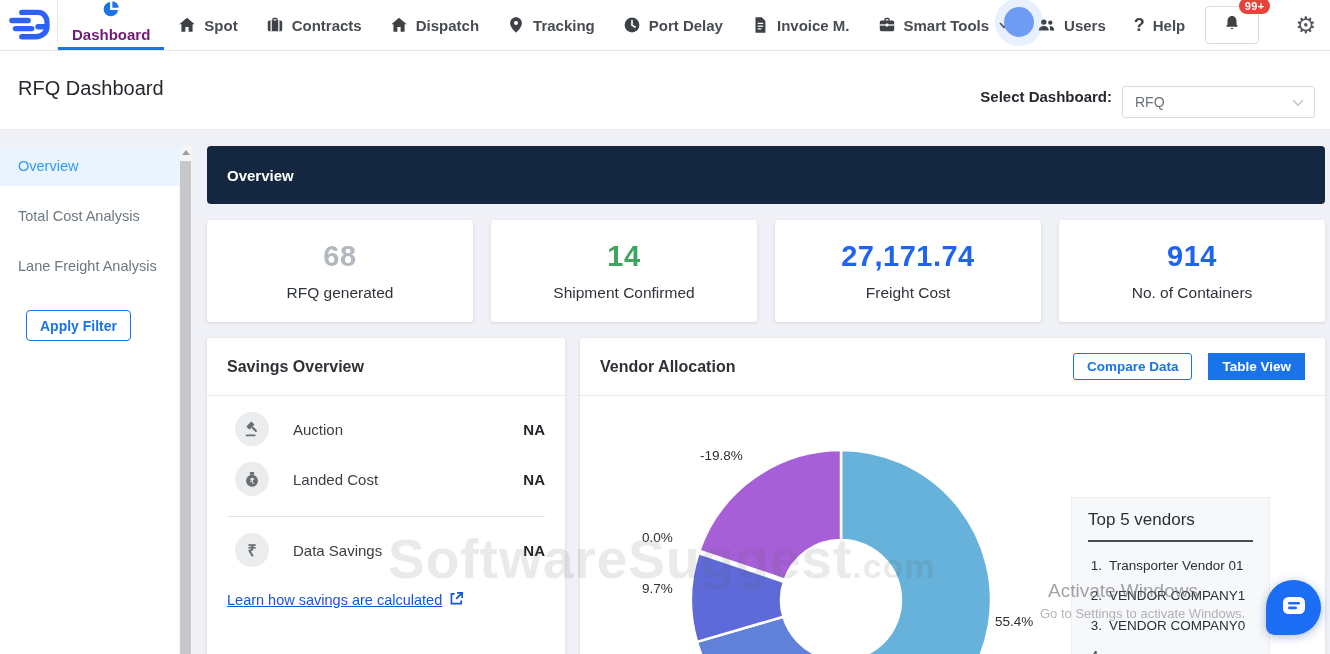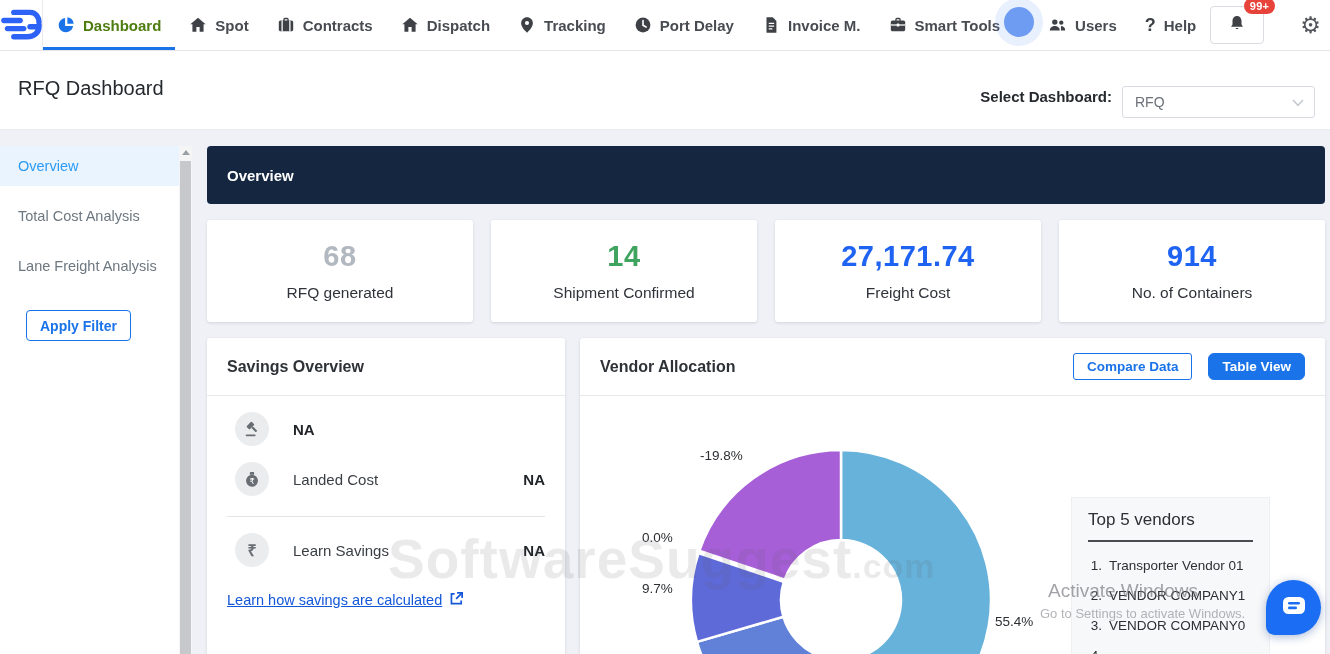--- a/index.html
+++ b/index.html
@@ -9,21 +9,21 @@
     -webkit-font-smoothing:antialiased;
   }
   
   .topnav{position:absolute;left:0;top:0;width:1330px;height:50px;background:#fff;
     border-bottom:1px solid #e3e5e9;display:flex;align-items:stretch;z-index:20;}
   .logo-box{width:57px;display:flex;align-items:center;justify-content:center;
     border-right:1px solid #ebebee;cursor:pointer;}
   .nav-item{display:flex;align-items:center;gap:8px;padding:0 14px;font-size:15px;
     font-weight:600;color:#484c52;cursor:pointer;white-space:nowrap;}
   .nav-item .ni{display:flex;align-items:center;}
-  .nav-item.active{color:#4d7c0f;box-shadow:inset 0 -3px 0 #1a73e8;}
+  .nav-item.active{color:#701a75;box-shadow:inset 0 -3px 0 #1a73e8;flex-direction:column;}
   .nav-right{margin-left:auto;display:flex;align-items:center;gap:36px;padding-right:14px;}
   .bell-box{position:relative;width:52px;height:36px;border:1px solid #d9dce1;border-radius:4px;
     display:flex;align-items:center;justify-content:center;cursor:pointer;background:#fff;}
   .badge{position:absolute;top:-9px;right:-12px;background:#e8433b;color:#fff;font-size:11px;
     font-weight:700;padding:2px 6px;border-radius:9px;letter-spacing:.3px;}
   .gear{font-size:23px;color:#53575d;cursor:pointer;line-height:1;}
   .pulse-dot{position:absolute;left:1004px;top:7px;width:30px;height:30px;border-radius:50%;
     background:#6f9cf3;box-shadow:0 0 0 9px rgba(111,156,243,.16);z-index:21;}
   .chev{margin-left:2px;}
   
@@ -76,21 +76,21 @@
   .s-div{height:1px;background:#e3e4e7;margin:20px 20px 0;}
   .s-link{margin:24px 0 0 20px;display:inline-flex;align-items:center;gap:7px;color:#1457d8;
     font-size:14.5px;text-decoration:underline;cursor:pointer;font-weight:500;}
   .rupee-glyph{font-size:16px;color:#686d73;font-weight:700;}
   
   .vc-buttons{margin-left:auto;display:flex;gap:16px;}
   .btn-outline{border:1.5px solid #1a73e8;background:#fff;color:#1a73e8;font-weight:700;
     font-size:13.5px;padding:5px 13px;border-radius:3px;cursor:pointer;
     font-family:"Liberation Sans",sans-serif;}
   .btn-solid{border:1.5px solid #1a73e8;background:#1a73e8;color:#fff;font-weight:700;
-    font-size:13.5px;padding:5px 13px;border-radius:6px;cursor:pointer;
+    font-size:13.5px;padding:5px 13px;border-radius:0;cursor:pointer;
     font-family:"Liberation Sans",sans-serif;}
   .vendor-body{position:relative;flex:1;overflow:hidden;}
   .chart-label{position:absolute;font-size:13.5px;color:#2c2f33;white-space:nowrap;}
   .vendors-panel{position:absolute;left:491px;top:101px;width:199px;height:300px;
     background:#f7f8f9;border:1px solid #eeeff1;box-sizing:border-box;padding:12px 16px 0;}
   .vp-title{font-size:17px;color:#2c2f33;}
   .vp-sep{height:2px;background:#494c50;margin-top:10px;}
   .vp-list{margin-top:9px;}
   .vp-item{display:flex;gap:7px;font-size:13.5px;color:#2c2f33;line-height:30px;white-space:nowrap;}
   .vp-num{min-width:14px;text-align:right;}
@@ -307,39 +307,40 @@
       <div class="s-row">
         <span class="s-icon">
           <svg width="18" height="18" viewBox="0 0 20 20">
               <g transform="rotate(-45 10 8)" fill="#686d73">
                 <rect x="6" y="3" width="8" height="5" rx="1"></rect>
                 <rect x="9" y="8" width="2.4" height="7" rx="1"></rect>
               </g>
               <rect x="3" y="16" width="11" height="2" rx="1" fill="#686d73"></rect>
             </svg>
         </span>
+        <span class="s-label">Auction</span>
         <span class="s-value">NA</span>
       </div>
       <div class="s-row">
         <span class="s-icon">
           <svg width="18" height="18" viewBox="0 0 20 20">
               <rect x="7.6" y="2.2" width="4.8" height="3.2" rx="1" fill="#686d73"></rect>
               <circle cx="10" cy="12" r="6.6" fill="#686d73"></circle>
               <text x="10" y="15" font-size="9" fill="#fff" text-anchor="middle" font-family="DejaVu Sans">₹</text>
             </svg>
         </span>
         <span class="s-label">Landed Cost</span>
         <span class="s-value">NA</span>
       </div>
       <div class="s-div"></div>
       <div class="s-row">
         <span class="s-icon">
           <span class="rupee-glyph">₹</span>
         </span>
-        <span class="s-label">Learn Savings</span>
+        <span class="s-label">Data Savings</span>
         <span class="s-value">NA</span>
       </div>
       <div class="s-link">
         <span>Learn how savings are calculated</span>
         <span>
           <svg width="15" height="15" viewBox="0 0 16 16" fill="none" stroke="#1457d8" stroke-width="1.8">
               <path d="M6 3 H2.6 V13.4 H13 V10"></path>
               <path d="M8.6 2 H14 V7.4"></path>
               <path d="M14 2 L7.6 8.4"></path>
             </svg>

